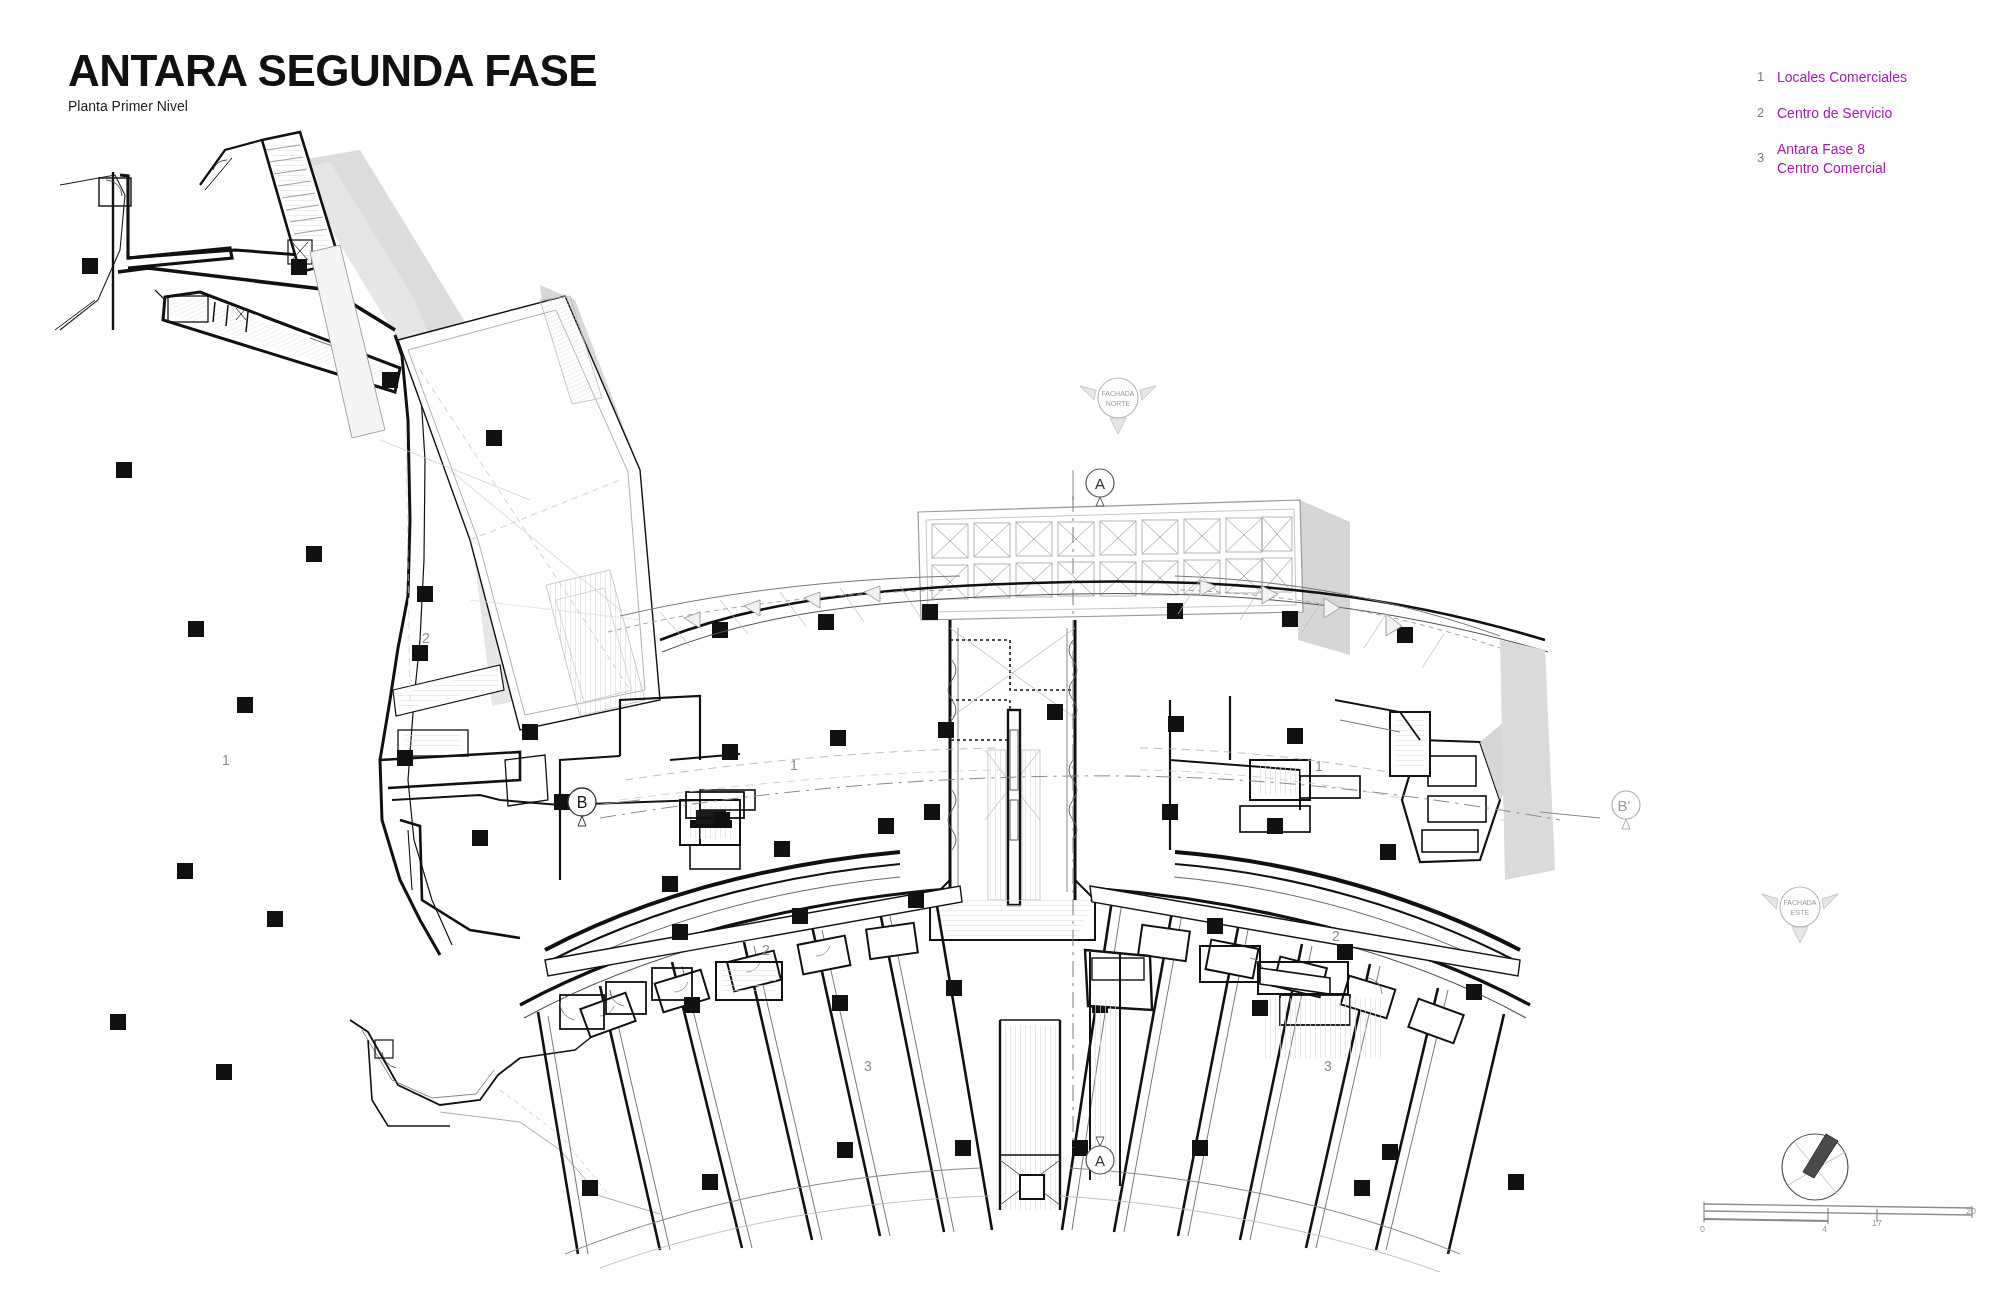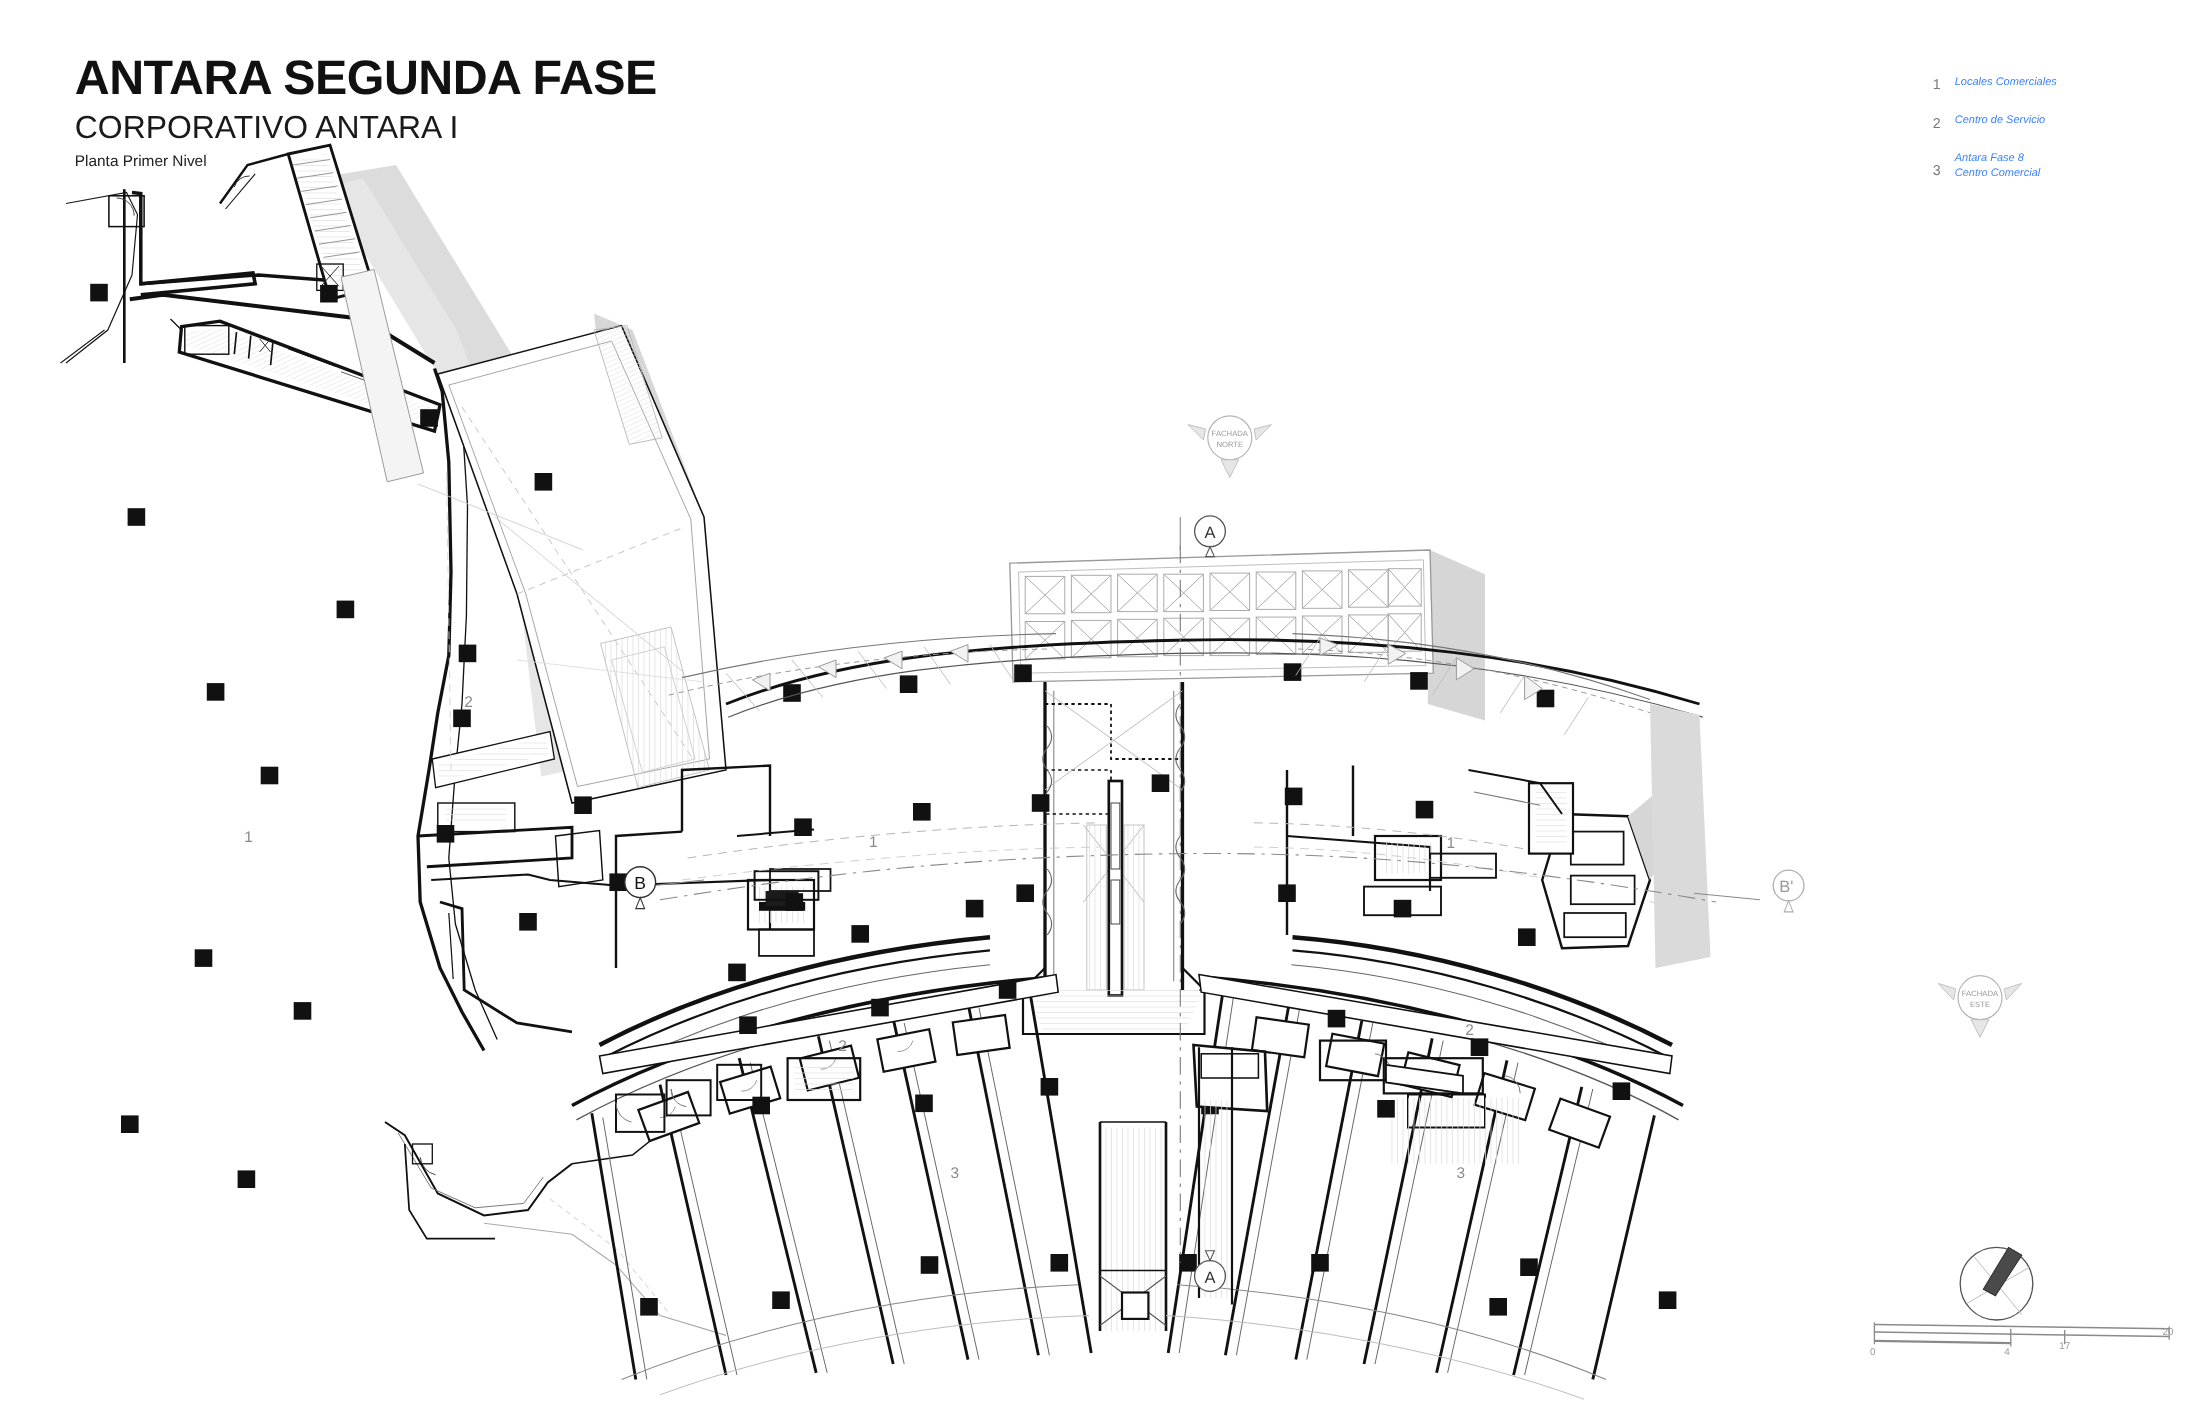--- a/index.html
+++ b/index.html
@@ -67,25 +67,24 @@
   }
   .legend-num {
     width: 20px;
     font-size: 13px;
     color: #7a7a7a;
     text-align: left;
     flex: 0 0 20px;
     line-height: 1.35;
   }
   .legend-txt {
-    font-size: 10px;
-    color: #3b82f6;
+    font-size: 14px;
+    color: #a21caf;
     line-height: 1.35;
     white-space: pre-line;
-    font-style: italic;
   }
   .legend-row.two-line .legend-num { padding-top: 9px; }
 
   
   #plan {
     position: absolute;
     left: 0;
     top: 0;
     width: 2000px;
     height: 1294px;
@@ -106,21 +105,20 @@
     color: #9a9a9a;
   }
 </style>
 </head>
 <body>
 
 <div id="sheet">
 
   <div id="title-block">
     <div id="title-main">ANTARA SEGUNDA FASE</div>
-    <div id="title-sub">CORPORATIVO ANTARA I</div>
     <div id="title-sub2">Planta Primer Nivel</div>
   </div>
 
   <div id="legend">
     <div class="legend-row">
       <div class="legend-num">1</div>
       <div class="legend-txt">Locales Comerciales</div>
     </div>
     <div class="legend-row">
       <div class="legend-num">2</div>

